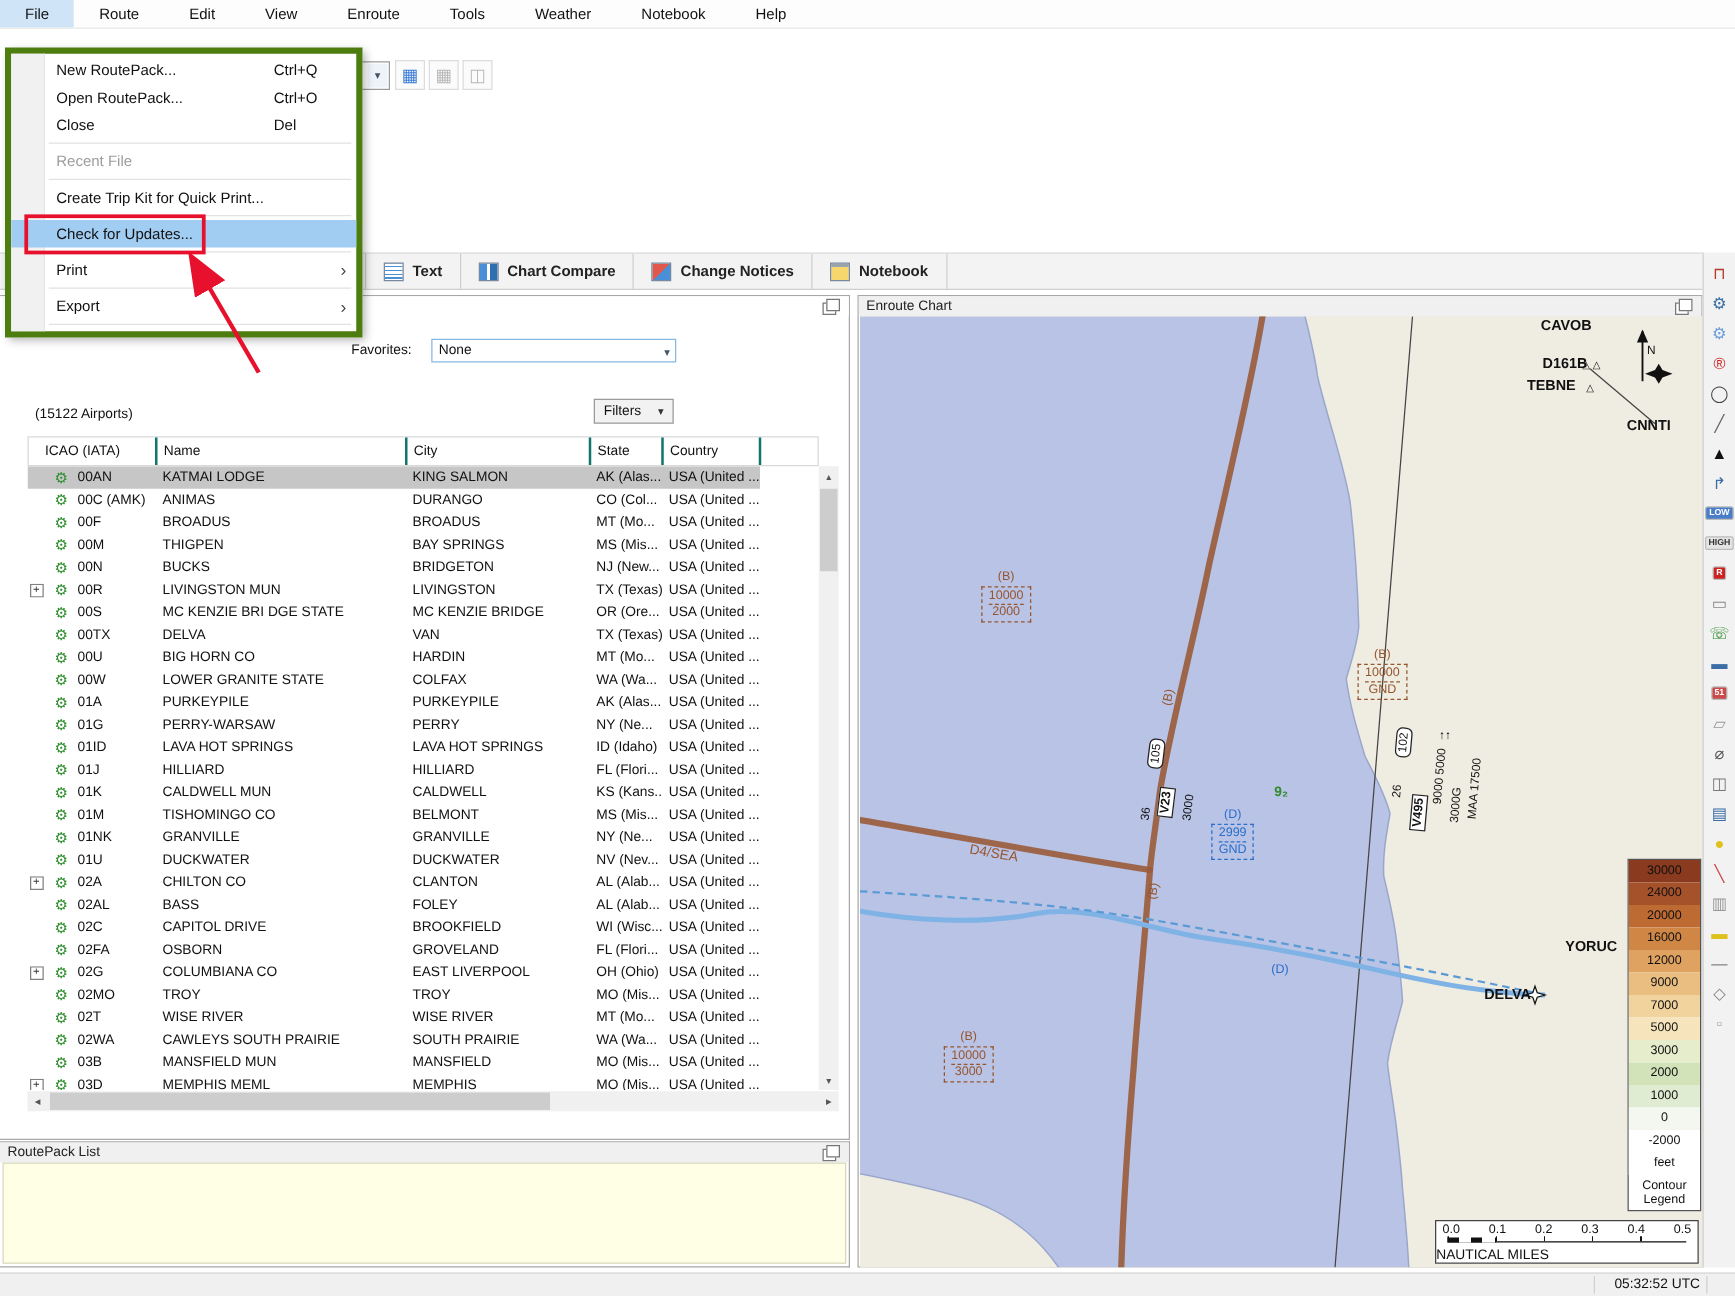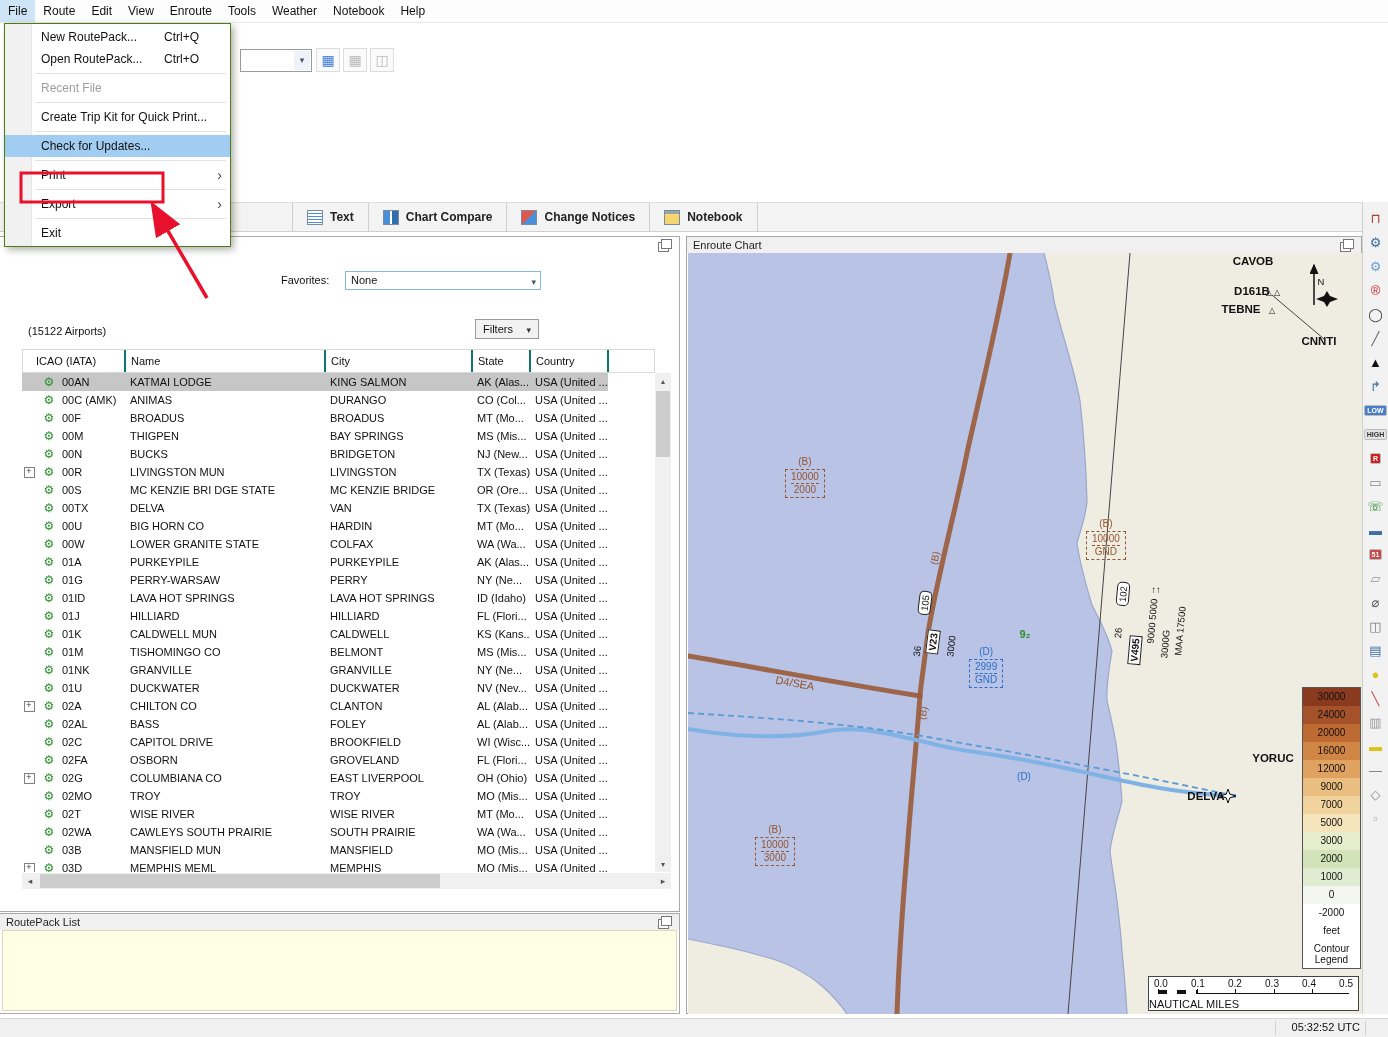--- a/index.html
+++ b/index.html
@@ -1,20 +1,20 @@
 <!DOCTYPE html>
 <html><head>
 <meta charset="utf-8">
 <style>
   html,body{margin:0;padding:0;background:#fff}
   #app{position:relative;width:1388px;height:1037px;background:#ffffff;font-family:"Liberation Sans",sans-serif;overflow:hidden;color:#111}
 
   
   .menubar{position:absolute;left:0;top:0;width:1388px;height:22px;background:#fdfdfd;border-bottom:1px solid #e8e8e8;display:flex;align-items:center;font-size:12px;z-index:50}
-  .mb-item{padding:0 8px;height:22px;line-height:22px;cursor:default}
+  .mb-item{padding:0 20px;height:22px;line-height:22px;cursor:default}
   .mb-item.open{background:#cfe5f7}
 
   
   .tb-frag{position:absolute;top:49px;left:240px;height:22px;display:flex;align-items:center;gap:4px;z-index:5}
   .combo{width:70px;height:21px;background:#fff;border:1px solid #9b9b9b;position:relative}
   .combo-arrow{position:absolute;right:1px;top:1px;bottom:1px;width:16px;background:#eef3f9;color:#456;display:flex;align-items:center;justify-content:center}
   .combo-arrow::before{content:"▾";font-size:9px}
   .tb-btns{display:flex;gap:3px}
   .tb-btn{width:22px;height:22px;display:flex;align-items:center;justify-content:center;font-size:14px;border:1px solid #dcdcdc;background:#fbfbfb}
 
@@ -109,21 +109,21 @@
   .rt-icon{width:22px;height:24px;display:flex;align-items:center;justify-content:center;font-size:13px;flex:none}
   .txtic{font-size:7px;font-weight:bold;padding:1px 2px;border-radius:2px;border:1px solid #bbb}
 
   
   .statusbar{position:absolute;left:0;bottom:0;width:1388px;height:18px;background:#f0f0f0;border-top:1px solid #d5d5d5;font-size:11px;z-index:5}
   .clock{position:absolute;right:28px;top:2px}
   .sb-sep1{position:absolute;right:112px;top:2px;bottom:2px;width:1px;background:#d0d0d0}
   .sb-sep2{position:absolute;right:22px;top:2px;bottom:2px;width:1px;background:#d0d0d0}
 
   
-  .file-menu{position:absolute;left:4px;top:23px;width:227px;background:#fff;border:1px solid #4d7c0f;box-shadow:3px 3px 7px rgba(0,0,0,.3);z-index:100;font-size:12px;color:#111;padding:2px 0;box-sizing:border-box}
+  .file-menu{position:absolute;left:4px;top:38px;width:286px;background:#fff;border:5px solid #4d7c0f;box-shadow:3px 3px 7px rgba(0,0,0,.3);z-index:100;font-size:12px;color:#111;padding:2px 0;box-sizing:border-box}
   .file-menu::before{content:"";position:absolute;left:0;top:0;bottom:0;width:26px;background:#f1f1f1;border-right:1px solid #e6e6e6}
   .menu-item{position:relative;height:22px;line-height:22px;padding-left:36px;padding-right:10px;display:flex}
   .menu-item.disabled{color:#9d9d9d}
   .menu-item.highlight{background:#a2cdf2}
   .mi-label{flex:none}
   .mi-shortcut{margin-left:auto;width:56px;text-align:left}
   .mi-arrow{position:absolute;right:8px;top:0;font-size:14px;color:#444}
   .menu-sep{height:1px;background:#e2e2e2;margin:3px 4px 3px 30px;position:relative}
 
   
@@ -739,20 +739,24 @@
 
   <div class="file-menu">
       <div class="menu-item">
         <span class="mi-label">New RoutePack...</span>
         <span class="mi-shortcut">Ctrl+Q</span>
       </div>
       <div class="menu-item">
         <span class="mi-label">Open RoutePack...</span>
         <span class="mi-shortcut">Ctrl+O</span>
       </div>
+      <div class="menu-item">
+        <span class="mi-label">Close</span>
+        <span class="mi-shortcut">Del</span>
+      </div>
       <div class="menu-sep"></div>
       <div class="menu-item disabled">
         <span class="mi-label">Recent File</span>
       </div>
       <div class="menu-sep"></div>
       <div class="menu-item">
         <span class="mi-label">Create Trip Kit for Quick Print...</span>
       </div>
       <div class="menu-sep"></div>
       <div class="menu-item highlight">
@@ -762,23 +766,20 @@
       <div class="menu-item">
         <span class="mi-label">Print</span>
         <span class="mi-arrow">›</span>
       </div>
       <div class="menu-sep"></div>
       <div class="menu-item">
         <span class="mi-label">Export</span>
         <span class="mi-arrow">›</span>
       </div>
       <div class="menu-sep"></div>
-      <div class="menu-item">
-        <span class="mi-label">Exit</span>
-      </div>
     </div>
 
   <svg class="annotation" width="1388" height="1037" viewBox="0 0 1388 1037">
     <defs>
       <marker id="redarrow" markerWidth="10" markerHeight="9" refX="8" refY="4" orient="auto">
         <path d="M0,0 L10,4 L0,8 Z" fill="#e8112d"></path>
       </marker>
     </defs>
     <rect x="21" y="173" width="142" height="29" fill="none" stroke-width="3" stroke="#e8112d"></rect>
     <line x1="207" y1="298" x2="154" y2="207" stroke-width="3.5" marker-end="url(#redarrow)" stroke="#e8112d"></line>

